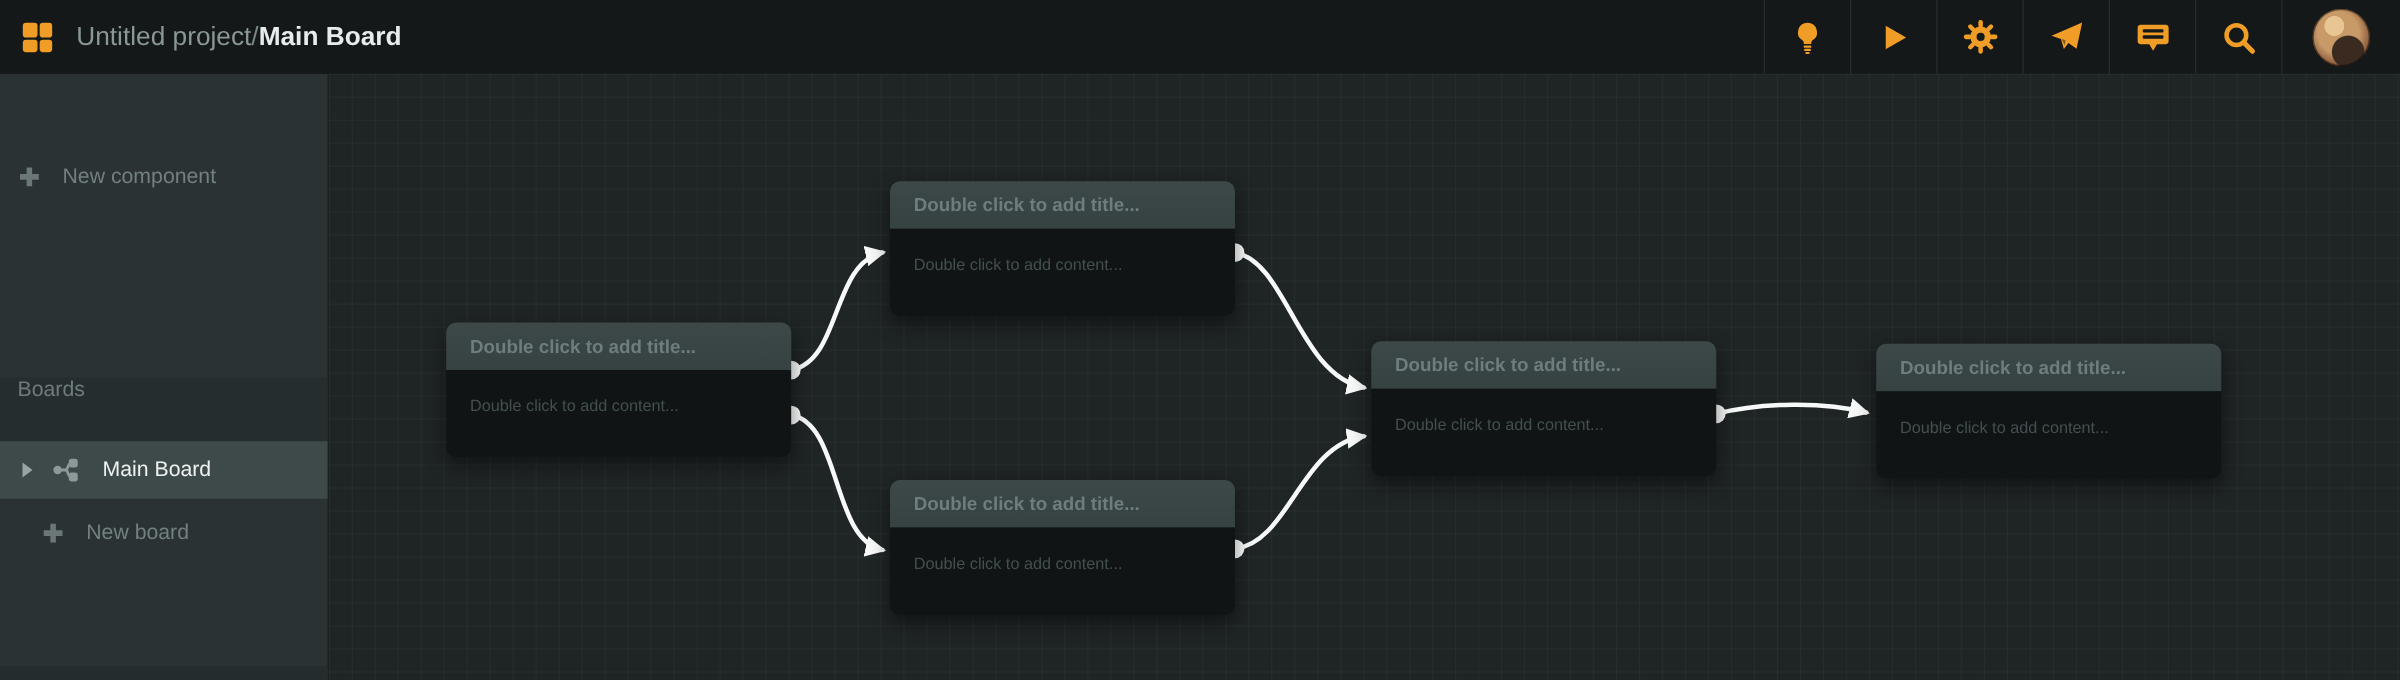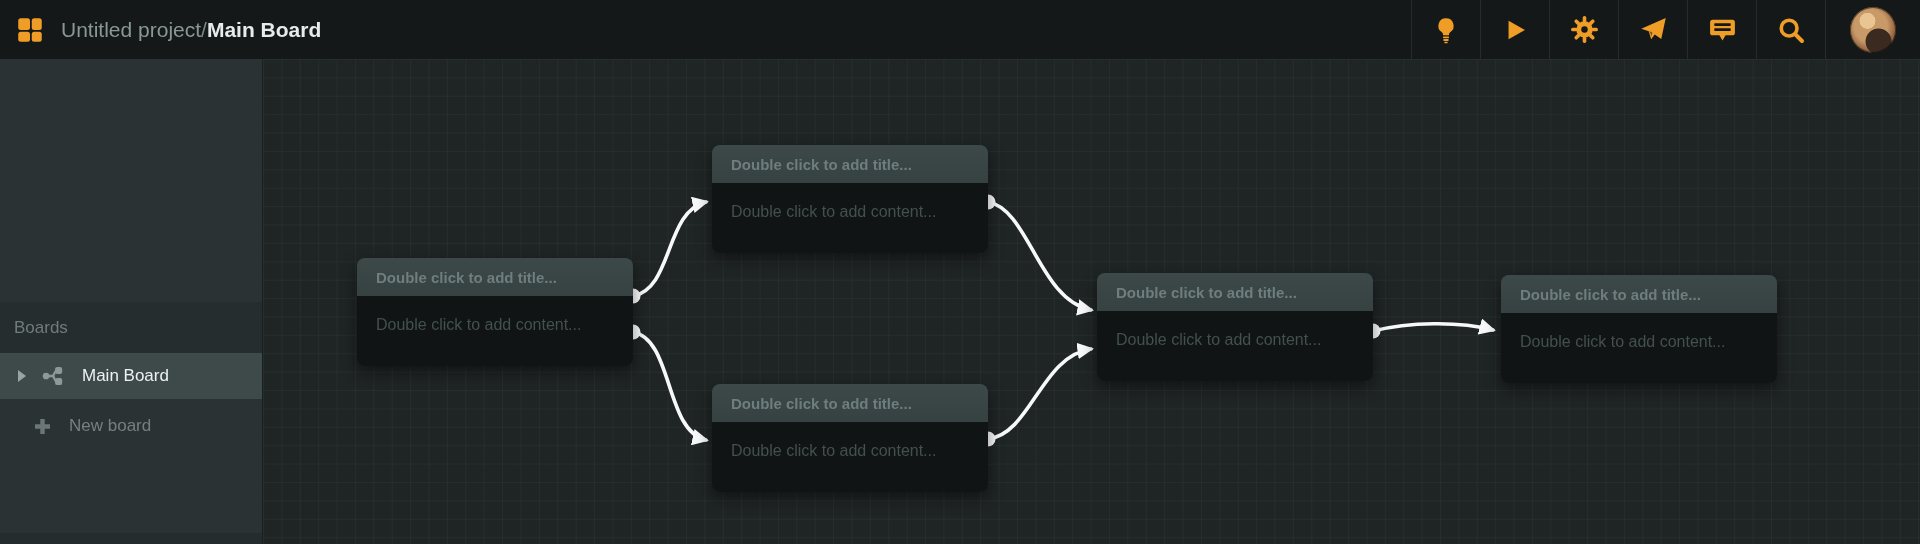--- a/index.html
+++ b/index.html
@@ -33,21 +33,21 @@
     background:#272e2f; display:flex; align-items:center; gap:34px; padding:0 14px;
     border-bottom:1px solid #222829; }
   .side-tab { font-size:17px; color:#6e7b7b; cursor:pointer; }
   .side-tab.active { color:#e4e9e9; font-weight:600; }
   .side-row { position:absolute; left:0; width:100%; display:flex; align-items:center;
     padding-left:14px; cursor:pointer; color:#72807f; font-size:17px; }
   .row-new-component { top:60px; height:44px; }
   .row-new-board { top:346px; height:42px;margin-left:19px; }
   .plus-glyph { width:19px; height:19px; margin-right:17px; flex:0 0 auto; }
   .section-strip { position:absolute; left:0; top:243px; width:100%; height:51px;
-    background:#262d2e; display:flex; align-items:center; padding-left:14px;
+    background:#262d2e; display:flex; padding-left:14px;
     color:#6f7c7c; font-size:17px; }
   .board-row { top:294px; height:46px; background:#3e4949; color:#eef1f1; padding-left:18px; }
   .caret { width:0; height:0; border-left:8px solid #9aa4a4; border-top:6px solid transparent;
     border-bottom:6px solid transparent; margin-right:14px; flex:0 0 auto; }
   .board-glyph { width:26px; height:26px; margin-right:16px; flex:0 0 auto; }
   .sidebar-footer { position:absolute; left:0; bottom:0; width:100%; height:11px; background:#252c2d; }
 
   
   .canvas { position:absolute; left:263px; top:59px; width:1657px; height:485px;
     background-color:#1f2424;
@@ -56,21 +56,21 @@
       linear-gradient(to bottom, rgba(210,230,230,0.045) 1px, transparent 1px);
     background-size:18.4px 18.4px; }
   .wires { position:absolute; left:0; top:0; width:1657px; height:485px; pointer-events:none; }
 
   .node { position:absolute; width:276px; height:108px; border-radius:8px;
     box-shadow:0 6px 16px rgba(0,0,0,.45); cursor:pointer; }
   .node-header { height:38px; background:linear-gradient(180deg,#3d4949,#364242);
     border-radius:8px 8px 0 0; display:flex; align-items:center; padding:0 19px; }
   .node-title { color:#6e7d7d; font-size:15px; font-weight:700; white-space:nowrap; }
   .node-body { height:70px; background:#101414; border-radius:0 0 8px 8px; padding:20px 19px 0 19px; }
-  .node-content { color:#434f50; font-size:16px; white-space:nowrap; }
+  .node-content { color:#434f50; font-size:13px; white-space:nowrap; }
 </style>
 </head>
 <body>
 
 <header class="topbar">
   <div class="brand">
     <svg width="30" height="30" viewBox="0 0 24 24">
       <g fill="#ef9d26">
         <rect x="2.6" y="2.6" width="9.4" height="9.4" rx="2"></rect>
         <rect x="13.4" y="2.6" width="8" height="9.4" rx="2"></rect>
@@ -135,20 +135,26 @@
       </svg>
     </div>
     <div class="action-cell avatar-cell">
       <div class="avatar"></div>
     </div>
   </div>
 </header>
 
 <aside class="sidebar">
 
+  <div class="side-row row-new-component">
+    <svg class="plus-glyph" viewBox="0 0 24 24">
+      <path d="M9.2 2.5h5.6v6.7h6.7v5.6h-6.7v6.7H9.2v-6.7H2.5V9.2h6.7z" fill="#6b7776"></path>
+    </svg>
+    <span>New component</span>
+  </div>
 
   <div class="section-strip">
     <span>Boards</span>
   </div>
 
   <div class="side-row board-row">
     <span class="caret"></span>
     <svg class="board-glyph" viewBox="0 0 24 24">
       <circle cx="5.6" cy="12" r="3.1" fill="#8d9898"></circle>
       <path d="M8.4 12h2.8c2.6 0 1.6-5 4.6-5 M11.2 12c2.6 0 1.6 5 4.6 5" stroke="#8d9898" stroke-width="2.1" fill="none" stroke-linecap="round"></path>

